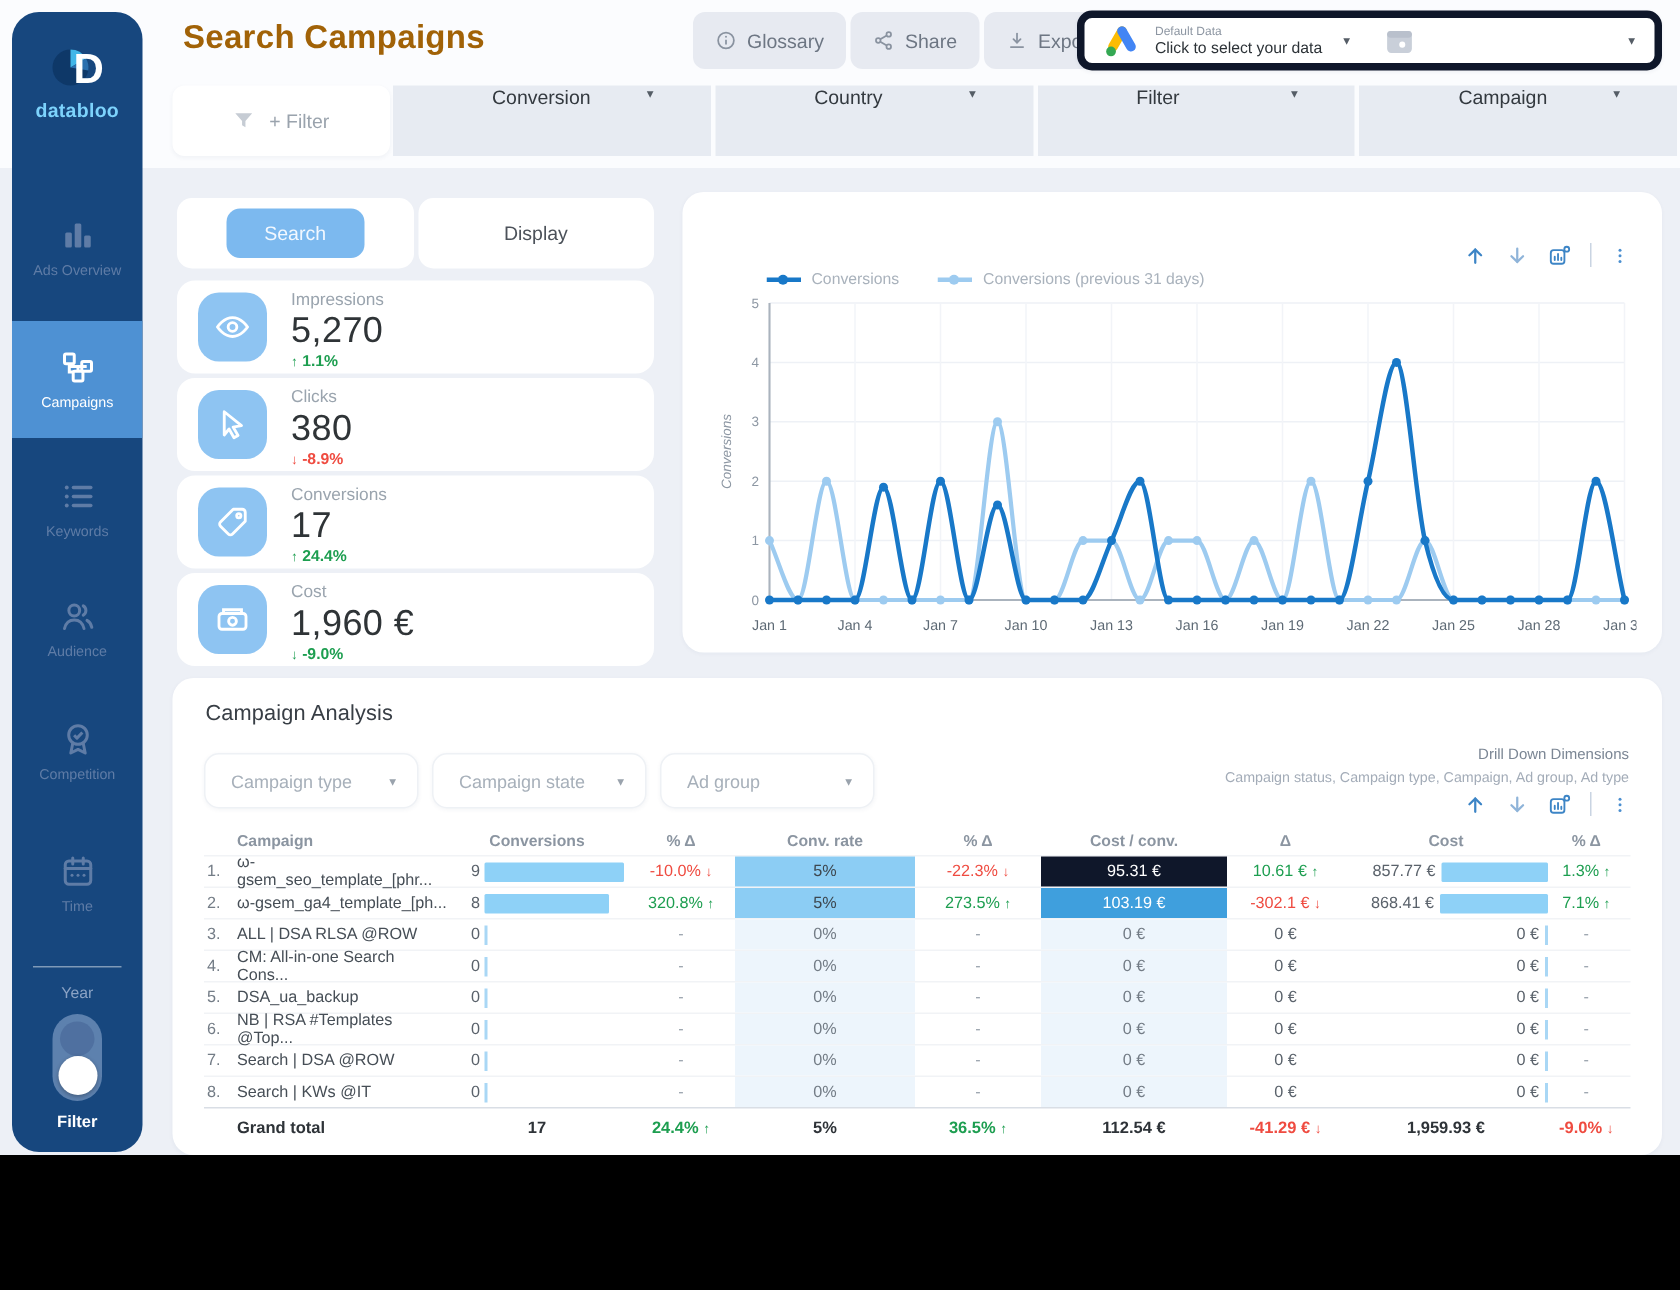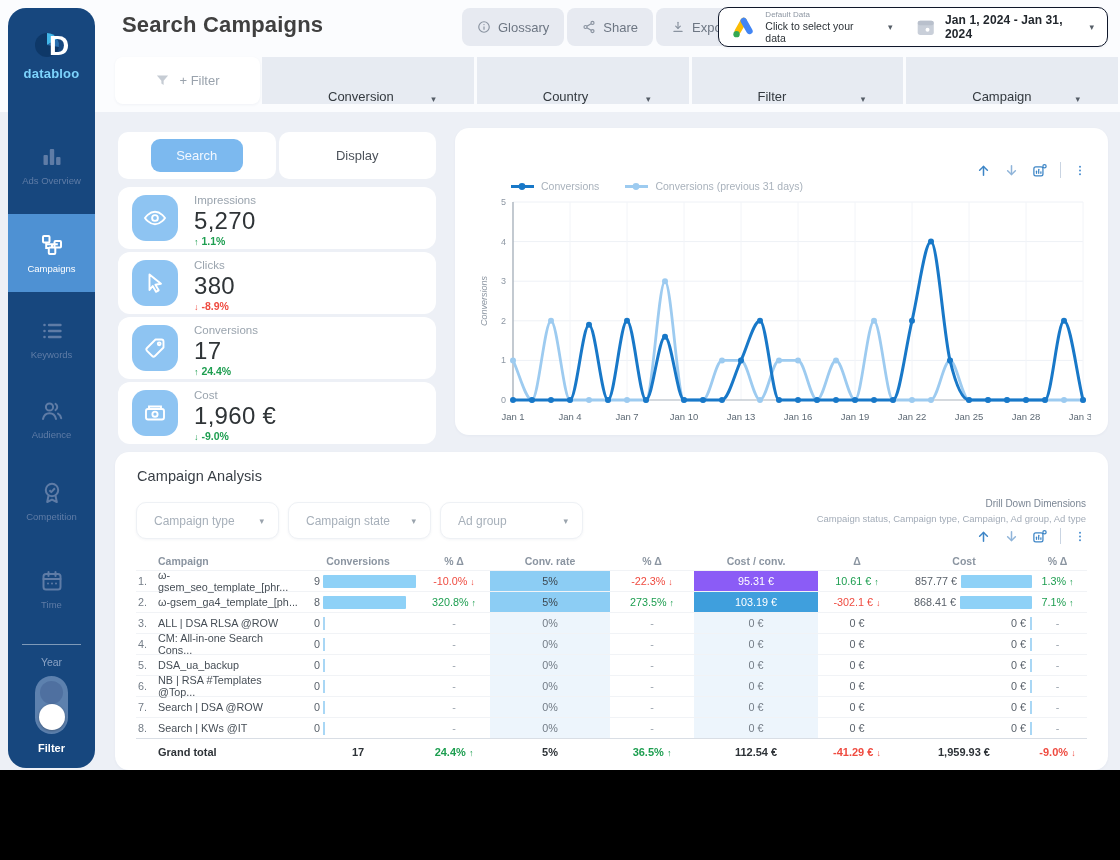--- a/index.html
+++ b/index.html
@@ -18,40 +18,40 @@
   .nav-item .nav-label { font-size:9.5px; }
   .nav-item.active { background:#4e91d3; color:#fff; }
   .side-divider { position:absolute; left:14px; width:59px; height:1px; background:rgba(255,255,255,.45); }
   .side-label { position:absolute; left:0; width:87px; text-align:center; font-size:10.5px; color:#8aa2c4; }
   .side-label.strong { color:#fff; font-weight:bold; font-size:11px; }
   .toggle { position:absolute; left:27px; width:33px; height:58px; background:#5d81ae; border-radius:17px; cursor:pointer; }
   .toggle::before { content:""; position:absolute; top:5px; left:5px; width:23px; height:23px; border-radius:50%; background:#4f70a0; }
   .toggle .knob { position:absolute; bottom:4px; left:3.5px; width:26px; height:26px; border-radius:50%; background:#fff; box-shadow:0 1px 3px rgba(0,0,0,.3); }
 
   
-  .page-title { position:absolute; left:122px; top:12px; font-size:22px; font-weight:bold; color:#404040; letter-spacing:.2px; }
+  .page-title { position:absolute; left:122px; top:12px; font-size:22px; font-weight:bold; color:#a16207; letter-spacing:.2px; }
   .hdr-buttons { position:absolute; left:462px; top:8px; display:flex; gap:3px; }
   .hdr-btn { height:38px; background:#e7eaf1; border-radius:8px; display:flex; align-items:center; gap:7px; padding:0 15px; color:#6d7683; font-size:13px; cursor:pointer; }
   .hdr-btn .icon { width:14px; height:14px; color:#8a93a0; }
-  .src-pill { position:absolute; left:718px; top:7px; width:390px; height:40px; background:#fff; border:1px solid #0f172a; border-radius:10px; box-shadow:0 1px 3px rgba(30,50,90,.06); display:flex; align-items:center; }
+  .src-pill { position:absolute; left:718px; top:7px; width:390px; height:40px; background:#fff; border:5px solid #0f172a; border-radius:10px; box-shadow:0 1px 3px rgba(30,50,90,.06); display:flex; align-items:center; }
   .gads-icon { width:26px; height:26px; margin-left:12px; }
   .src-text { margin-left:9px; line-height:1.15; }
   .src-label { font-size:8px; color:#8d96a2; }
   .src-sub { font-size:10.5px; color:#2c3237; }
   .mini-caret { font-size:9px; color:#555d66; }
   .cal-icon { width:22px; height:22px; color:#c9cfd9; margin-left:22px; }
   .date-text { font-size:12px; color:#22272d; font-weight:bold; margin-left:9px; letter-spacing:.1px; }
   .src-caret1 { margin-left:14px; }
   .date-caret { margin-left:auto; margin-right:13px; }
 
   
   .add-filter { position:absolute; left:115px; top:57px; width:145px; height:47px; background:#fff; border-radius:8px; box-shadow:0 1px 3px rgba(30,50,90,.05); display:flex; align-items:center; justify-content:center; gap:9px; color:#9aa3ad; font-size:13px; cursor:pointer; }
   .add-filter .icon { width:15px; height:15px; color:#c6ccd4; }
   .filter-row { position:absolute; left:262px; top:57px; width:856px; height:47px; display:flex; gap:3px; }
-  .filter-seg { flex:1; background:#e7ebf2; display:flex; align-items:flex-end; cursor:pointer; }
+  .filter-seg { flex:1; background:#e7ebf2; display:flex; align-items:flex-start; cursor:pointer; }
   .filter-seg .flabel { font-size:13px; color:#33393f; margin-left:66px; }
   .filter-seg .mini-caret { margin-left:auto; margin-right:38px; }
 
   
   .kpi-tabs { position:absolute; left:118px; top:132px; width:318px; height:47px; display:flex; gap:3px; }
   .kpi-tab { flex:1; background:#fff; border-radius:10px; display:flex; align-items:center; justify-content:center; font-size:13px; color:#4c525a; cursor:pointer; }
   .kpi-tab .pill { width:92px; height:33px; border-radius:9px; display:flex; align-items:center; justify-content:center; }
   .kpi-tab.active .pill { background:#7cb9ef; color:#f2f8ff; }
   .kpi-card { position:absolute; left:118px; width:318px; height:62px; background:#fff; border-radius:12px; }
   .kpi-icon { position:absolute; left:14px; top:8px; width:46px; height:46px; background:#8ec4f2; border-radius:14px; color:#fff; display:flex; align-items:center; justify-content:center; }
@@ -96,21 +96,21 @@
   .td.left { justify-content:flex-start; }
   .c0{width:22px; color:#737c86; justify-content:flex-start; padding-left:2px;}
   .c1{width:140px; color:#464e56;}
   .c2{width:120px; justify-content:flex-start;}
   .c3{width:72px;} .c4{width:120px;} .c5{width:84px;} .c6{width:124px;} .c7{width:78px;} .c8{width:136px; justify-content:flex-end;} .c9{width:51px;}
   .numcell { width:22px; text-align:right; margin-right:3px; color:#5a626b; }
   .bar { height:13px; background:#8ed1f7; border-radius:1px; }
   .sliver { width:2px; height:13px; background:#a9d7f5; }
   .fill-cell { width:100%; height:100%; display:flex; align-items:center; justify-content:center; }
   .heat-rate { background:#8ccdf4; color:#3d474f; }
-  .heat-c1 { background:#8b5cf6; color:#fff; }
+  .heat-c1 { background:#0f172a; color:#fff; }
   .heat-c2 { background:#3f9fdd; color:#fff; }
   .cool { background:#edf5fc; color:#737c86; }
   .dash { color:#9aa3ad; }
   .costnum { margin-right:4px; }
 </style>
 </head>
 <body>
 
 <div class="dashboard">
   <div class="top-band"></div>
@@ -163,21 +163,20 @@
       <div class="src-sub">Click to select your data</div>
     </div>
     <span class="mini-caret src-caret1">▾</span>
     <div class="cal-icon icon">
         <svg viewBox="0 0 24 24">
           <rect x="3" y="5" width="18" height="16" rx="3" fill="currentColor"></rect>
           <rect x="3" y="5" width="18" height="5" rx="2.5" fill="#b9c0cc"></rect>
           <circle cx="14" cy="15" r="2.2" fill="#fff"></circle>
         </svg>
       </div>
-    <div class="date-text">Jan 1, 2024 - Jan 31, 2024</div>
     <span class="mini-caret date-caret">▾</span>
   </div>
 
   <div class="add-filter">
     <span class="icon">
         <svg viewBox="0 0 24 24" fill="currentColor">
           <path d="M3 4h18l-7.2 8.2V19l-3.6-2.2v-4.6z"></path>
         </svg>
       </span>
     <span>+ Filter</span>

